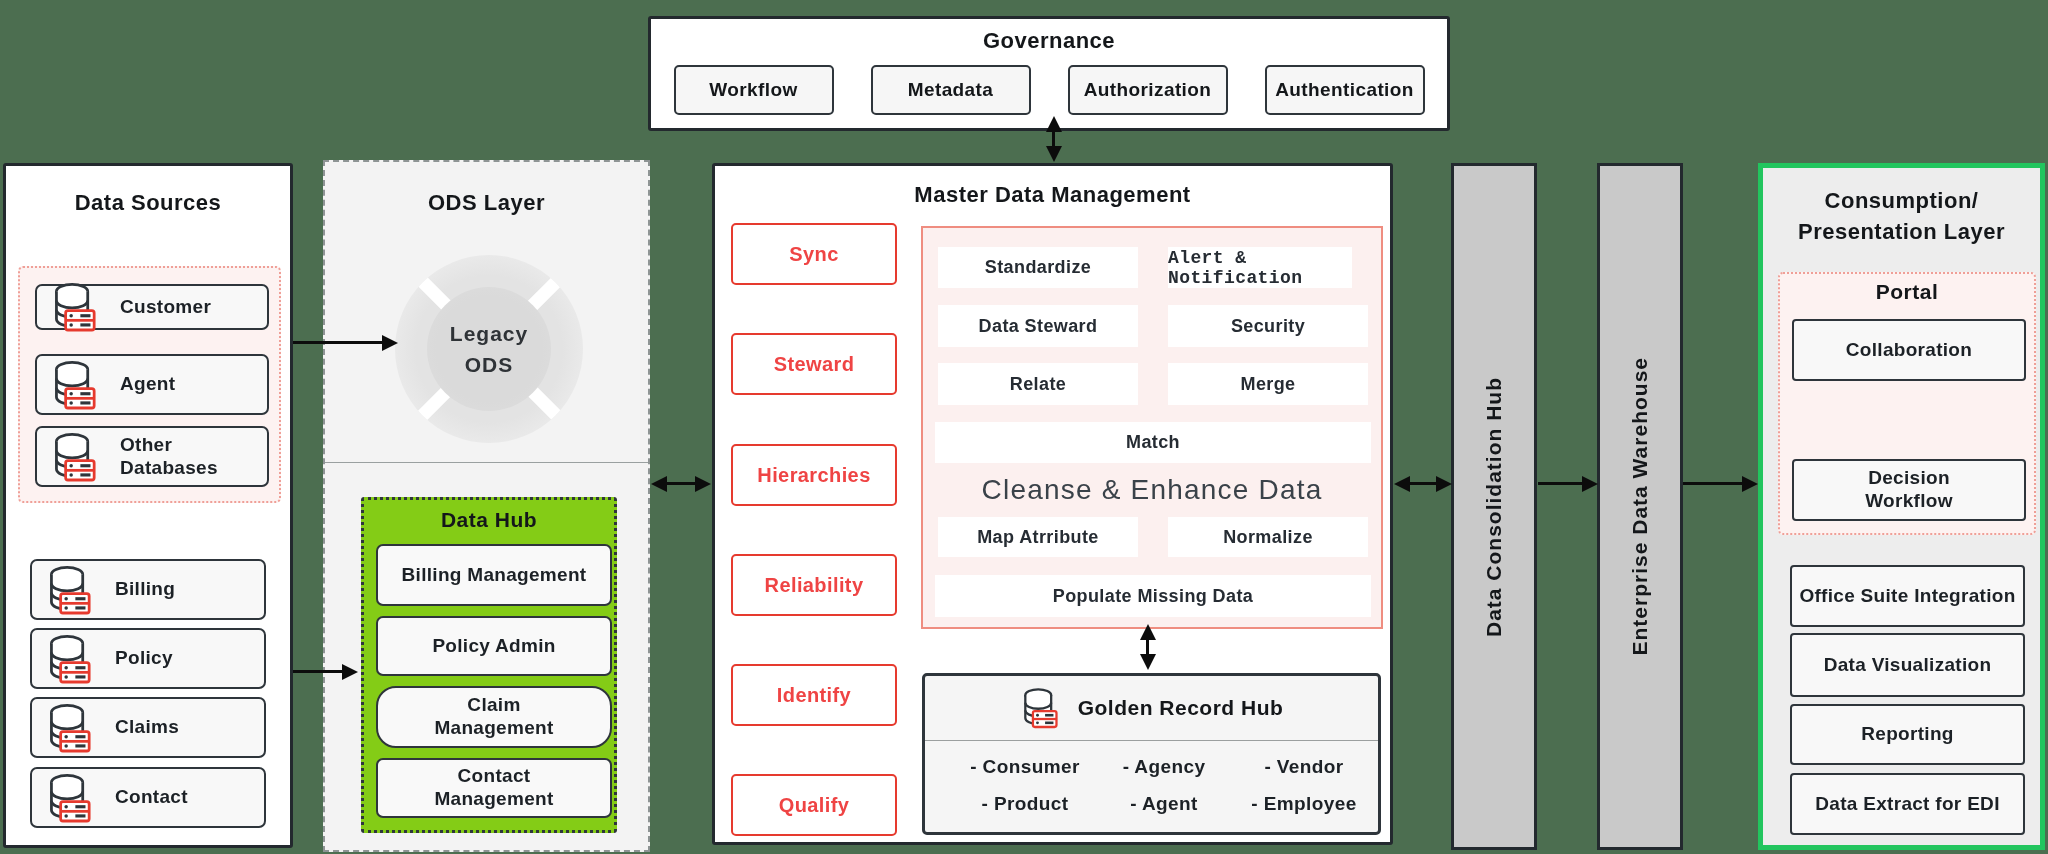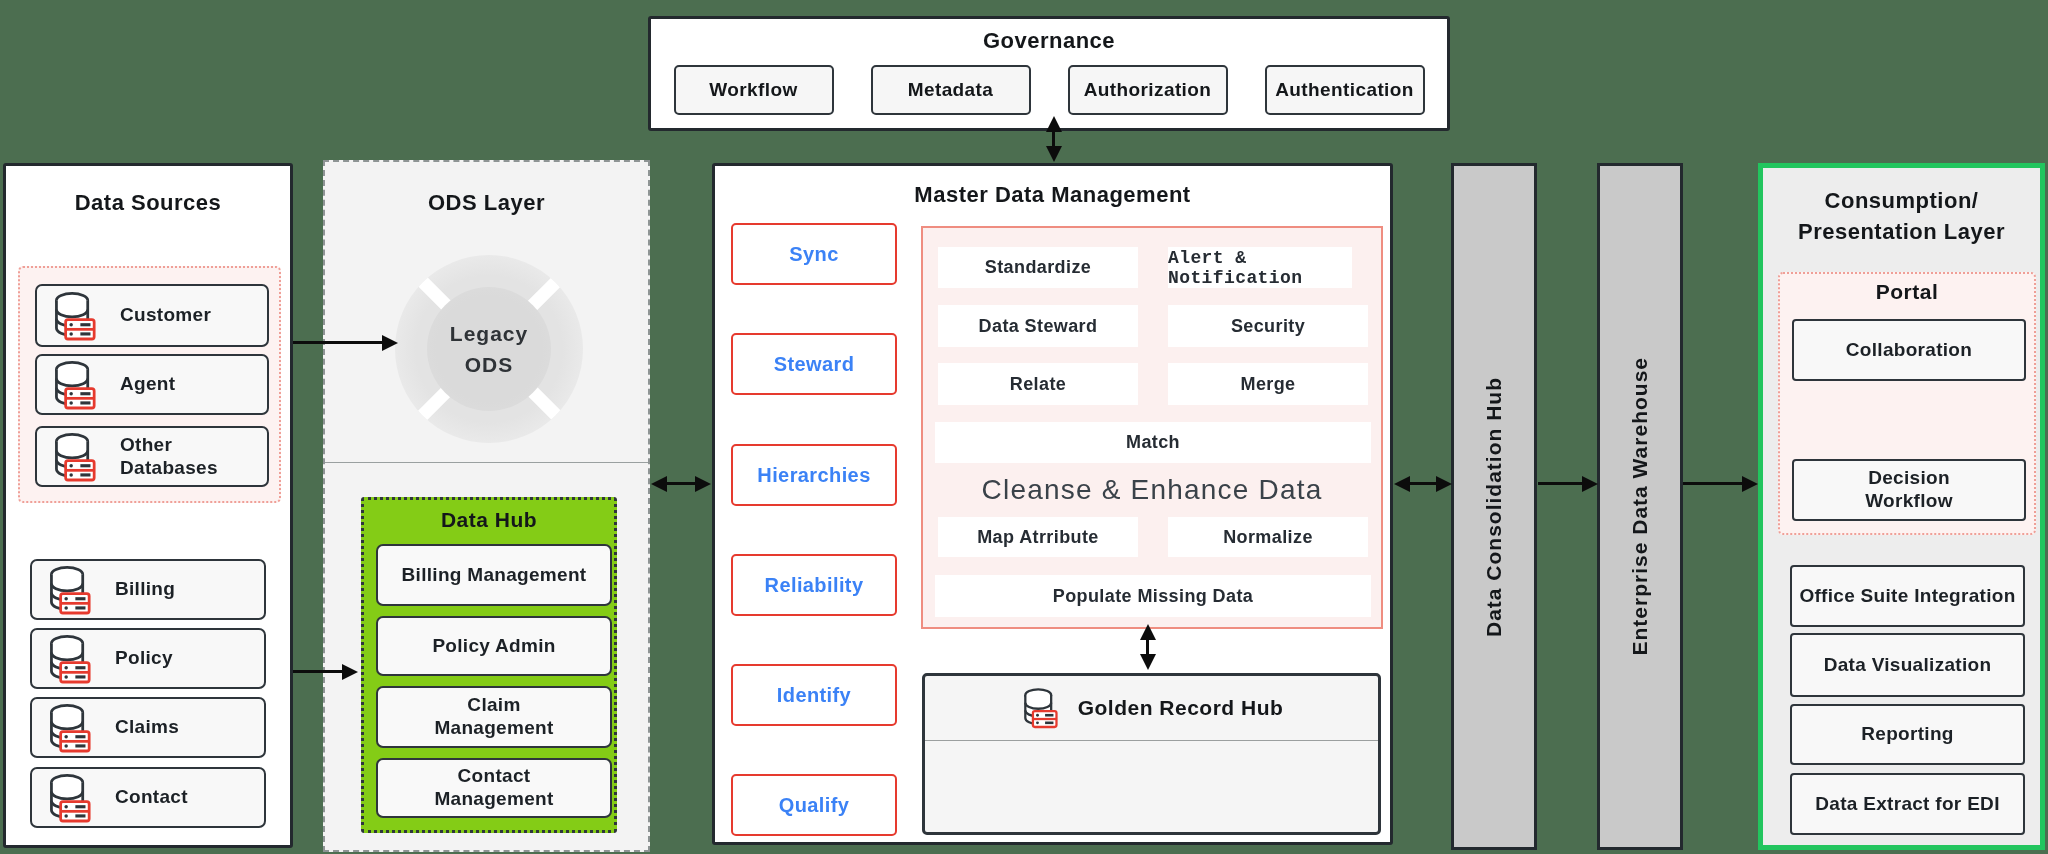--- a/index.html
+++ b/index.html
@@ -5,21 +5,21 @@
   html,body{margin:0;padding:0;background:#4c6e50;}
   body{font-family:"Liberation Sans", sans-serif;}
   #canvas{position:relative;width:2048px;height:854px;background:#4c6e50;overflow:hidden;}
   .panel{position:absolute;box-sizing:border-box;}
   .white-panel{background:#ffffff;border:3px solid #23292e;border-radius:3px;}
   .title{position:absolute;left:0;right:0;text-align:center;font-weight:700;color:#14171a;letter-spacing:.5px;font-size:22px;}
   .pre{white-space:pre-line;}
   .itembox{position:absolute;background:#f8f8f8;border:2px solid #2e353b;border-radius:7px;display:flex;align-items:center;justify-content:center;text-align:center;font-weight:700;font-size:19px;color:#1c2126;letter-spacing:.3px;line-height:1.2;box-sizing:border-box;}
   .srcitem{justify-content:flex-start;padding-left:13px;gap:24px;text-align:left;}
   .dotpink{background:#fdf2f1;border:2px dotted #ef9f97;border-radius:5px;position:absolute;box-sizing:border-box;}
-  .fnbox{position:absolute;background:#ffffff;border:2.5px solid #e63a2e;border-radius:5px;display:flex;align-items:center;justify-content:center;font-weight:600;font-size:20px;color:#3b82f6;letter-spacing:.4px;box-sizing:border-box;}
+  .fnbox{position:absolute;background:#ffffff;border:2.5px solid #e63a2e;border-radius:5px;display:flex;align-items:center;justify-content:center;font-weight:600;font-size:20px;color:#ef4444;letter-spacing:.4px;box-sizing:border-box;}
   .chip{position:absolute;background:#ffffff;display:flex;align-items:center;justify-content:center;font-weight:700;font-size:18px;color:#262c33;letter-spacing:.4px;box-sizing:border-box;}
   .db{width:46px;height:50px;flex:0 0 auto;}
   .vbar{position:absolute;background:#c9c9c9;border:3px solid #23292e;box-sizing:border-box;display:flex;align-items:center;justify-content:center;}
   .vbar span{writing-mode:vertical-rl;transform:rotate(180deg);font-weight:700;font-size:21px;letter-spacing:1px;color:#14171a;}
   
   .ah{position:absolute;height:3px;background:#0c0c0c;}
   .ah.r::after{content:"";position:absolute;right:-15px;top:50%;transform:translateY(-50%);border-left:16px solid #0c0c0c;border-top:8px solid transparent;border-bottom:8px solid transparent;}
   .ah.l::before{content:"";position:absolute;left:-15px;top:50%;transform:translateY(-50%);border-right:16px solid #0c0c0c;border-top:8px solid transparent;border-bottom:8px solid transparent;}
   .av{position:absolute;width:3px;background:#0c0c0c;}
   .av.u::before{content:"";position:absolute;top:-15px;left:50%;transform:translateX(-50%);border-bottom:16px solid #0c0c0c;border-left:8px solid transparent;border-right:8px solid transparent;}
@@ -69,21 +69,21 @@
       <div class="gov-btn">Workflow</div>
       <div class="gov-btn">Metadata</div>
       <div class="gov-btn">Authorization</div>
       <div class="gov-btn">Authentication</div>
     </div>
   </div>
 
   <div class="panel white-panel" style="left:3px;top:163px;width:290px;height:685px;">
     <div class="title" style="top:24px;">Data Sources</div>
     <div class="dotpink" style="left:12px;top:100px;width:263px;height:237px;">
-      <div class="itembox srcitem" style="left:15px;top:16px;width:234px;height:63px;">
+      <div class="itembox srcitem" style="left:15px;top:16px;width:234px;height:46px;">
         <svg class="db" viewBox="0 0 50 54">
             <use href="#db-icon"></use>
           </svg>
         <span class="pre">Customer</span>
       </div>
       <div class="itembox srcitem" style="left:15px;top:86px;width:234px;height:61px;">
         <svg class="db" viewBox="0 0 50 54">
             <use href="#db-icon"></use>
           </svg>
         <span class="pre">Agent</span>
@@ -134,21 +134,21 @@
     </div>
     <div class="ods-divider"></div>
     <div class="datahub">
       <div class="title" style="top:8px;font-size:21px;">Data Hub</div>
       <div class="itembox" style="left:12px;top:44px;width:236px;height:62px;background:#f9f9f9;">
         <span>Billing Management</span>
       </div>
       <div class="itembox" style="left:12px;top:116px;width:236px;height:60px;background:#f9f9f9;">
         <span>Policy Admin</span>
       </div>
-      <div class="itembox" style="left:12px;top:186px;width:236px;height:62px;background:#f9f9f9;">
+      <div class="itembox" style="left:12px;top:186px;width:236px;height:62px;background:#f9f9f9;border-radius:20px;">
         <span class="pre">Claim
 Management</span>
       </div>
       <div class="itembox" style="left:12px;top:258px;width:236px;height:60px;background:#f9f9f9;">
         <span class="pre">Contact
 Management</span>
       </div>
     </div>
   </div>
 
@@ -176,20 +176,28 @@
       <div class="chip" style="left:12px;top:347px;width:436px;height:42px;">Populate Missing Data</div>
     </div>
 
     <div class="grh">
       <div class="grh-head">
         <svg class="db" style="width:38px;height:42px;" viewBox="0 0 50 54">
             <use href="#db-icon"></use>
           </svg>
         <span class="grh-title">Golden Record Hub</span>
       </div>
+      <div class="grh-grid">
+        <span>- Consumer</span>
+        <span>- Agency</span>
+        <span>- Vendor</span>
+        <span>- Product</span>
+        <span>- Agent</span>
+        <span>- Employee</span>
+      </div>
     </div>
   </div>
 
   <div class="vbar" style="left:1451px;top:163px;width:86px;height:687px;">
     <span>Data Consolidation Hub</span>
   </div>
   <div class="vbar" style="left:1597px;top:163px;width:86px;height:687px;">
     <span>Enterprise Data Warehouse</span>
   </div>
 

